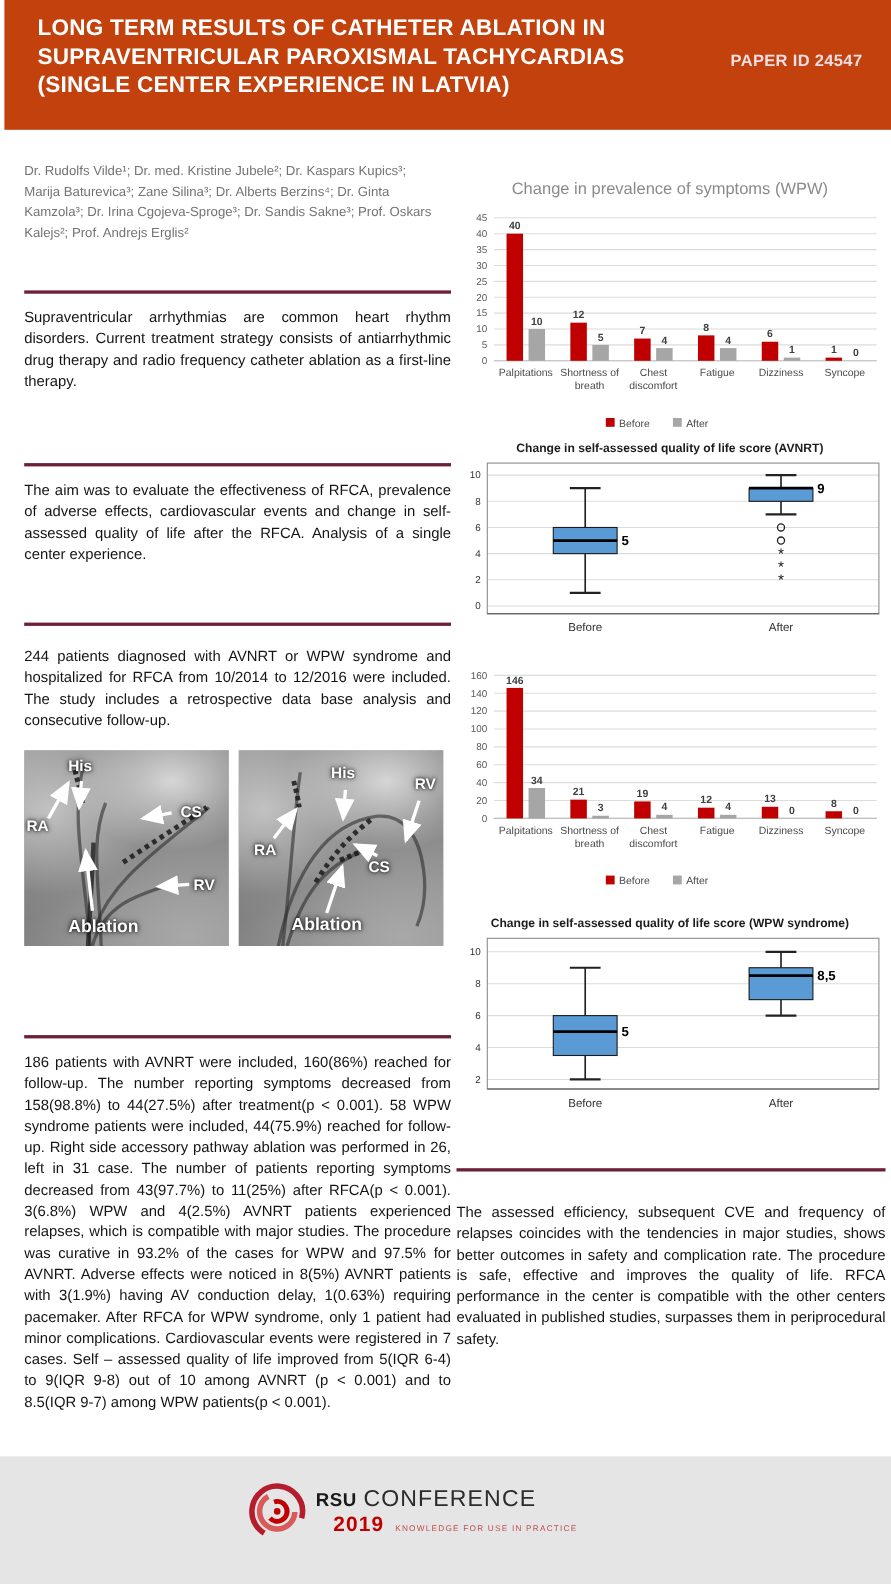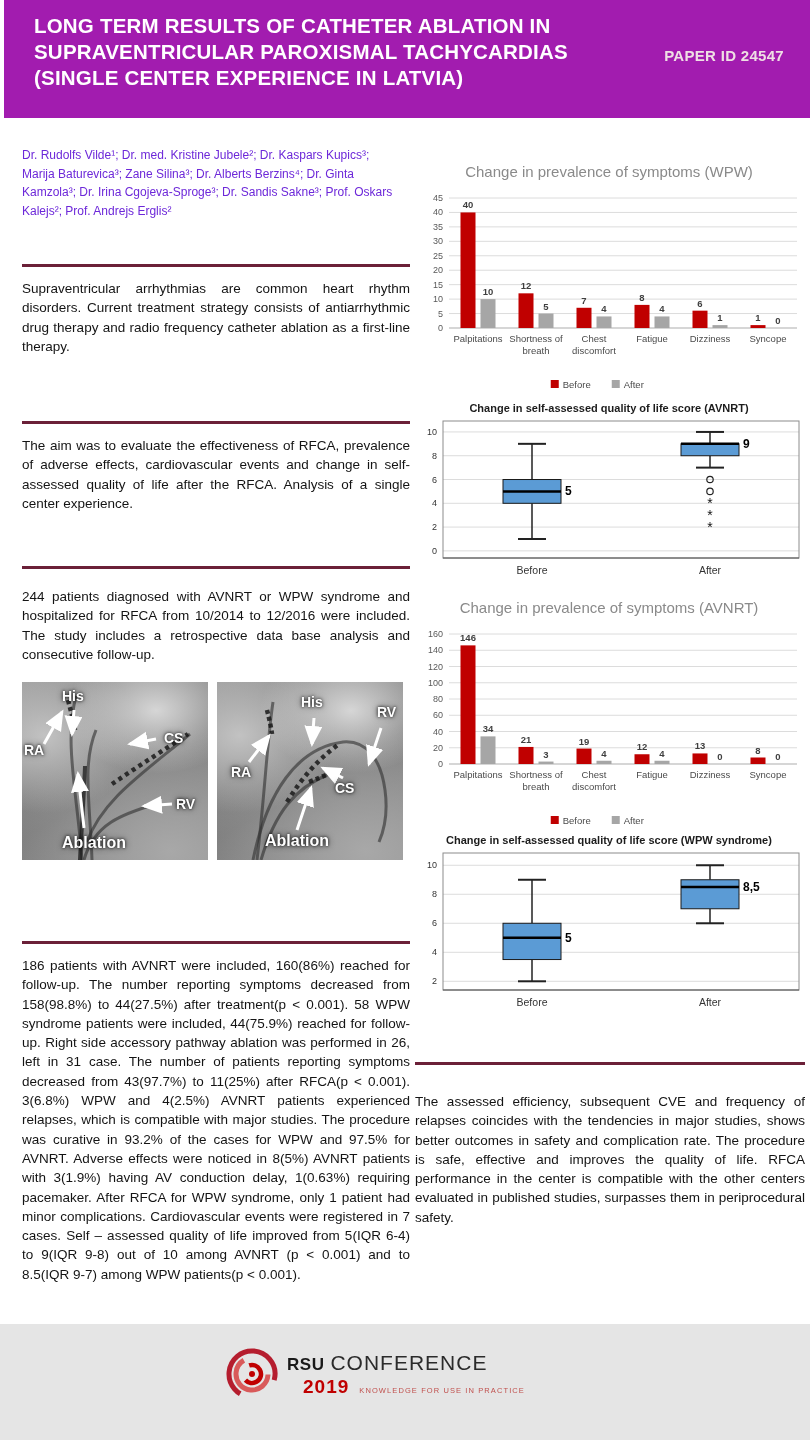--- a/index.html
+++ b/index.html
@@ -2,33 +2,33 @@
 <html><head>
 <meta charset="utf-8">
 <style>
   html,body{margin:0;padding:0;}
   body{
     width:810px;height:1440px;position:relative;background:#ffffff;
     font-family:"Liberation Sans", sans-serif;overflow:hidden;
     -webkit-font-smoothing:antialiased;
   }
   
-  .header{position:absolute;left:4px;top:0;right:0;height:118px;background:#a21caf;}
+  .header{position:absolute;left:4px;top:0;right:0;height:118px;background:#c2410c;}
   .header .title{
     position:absolute;left:30px;top:13px;width:578px;color:#ffffff;
     font-size:20.5px;font-weight:bold;line-height:1.27;letter-spacing:.2px;
   }
   .header .paper-id{
     position:absolute;right:26px;top:47px;color:#EFDFE4;
     font-size:15px;font-weight:bold;letter-spacing:.3px;
   }
   
   .authors{
     position:absolute;left:22px;top:146px;width:382px;
-    font-size:12px;line-height:1.55;color:#6d28d9;
+    font-size:12px;line-height:1.55;color:#737373;
   }
   .tblock{
     position:absolute;left:22px;width:388px;border-top:3px solid #6B2038;
     padding-top:12px;font-size:13.5px;line-height:1.43;text-align:justify;color:#141414;
   }
   .tblock.bg{top:264px;}
   .tblock.aim{top:421px;}
   .tblock.methods{top:566px;padding-top:18px;}
   .tblock.results{top:941px;}
   .tblock.conclusion{left:415px;top:1062px;width:390px;padding-top:27px;}
@@ -235,21 +235,20 @@
         <text x="330" y="31.83783783783784" font-size="12" font-weight="bold" fill="#000000">9</text>
         <circle cx="297" cy="63.513513513513516" r="3.2" fill="none" stroke="#222222" stroke-width="1.2"></circle>
         <circle cx="297" cy="75.40540540540542" r="3.2" fill="none" stroke="#222222" stroke-width="1.2"></circle>
         <text x="297" y="92.29729729729729" text-anchor="middle" font-size="14" fill="#111111">*</text>
         <text x="297" y="104.1891891891892" text-anchor="middle" font-size="14" fill="#111111">*</text>
         <text x="297" y="116.08108108108108" text-anchor="middle" font-size="14" fill="#111111">*</text>
         <text x="297" y="158" text-anchor="middle" font-size="10.5" fill="#333333">After</text>
       </svg></div>
 </div>
 <div class="chart" id="chart2">
-  <div class="bar-title">Change in prevalence of symptoms (AVNRT)</div>
   <div class="mount"><svg width="392" height="212" viewBox="0 0 392 212">
         <line x1="36" y1="146" x2="384" y2="146" stroke="#DCDCDC" stroke-width="1"></line>
         <text x="30" y="149" text-anchor="end" font-size="9" fill="#595959">0</text>
         <line x1="36" y1="129.75" x2="384" y2="129.75" stroke="#DCDCDC" stroke-width="1"></line>
         <text x="30" y="132.75" text-anchor="end" font-size="9" fill="#595959">20</text>
         <line x1="36" y1="113.5" x2="384" y2="113.5" stroke="#DCDCDC" stroke-width="1"></line>
         <text x="30" y="116.5" text-anchor="end" font-size="9" fill="#595959">40</text>
         <line x1="36" y1="97.25" x2="384" y2="97.25" stroke="#DCDCDC" stroke-width="1"></line>
         <text x="30" y="100.25" text-anchor="end" font-size="9" fill="#595959">60</text>
         <line x1="36" y1="81" x2="384" y2="81" stroke="#DCDCDC" stroke-width="1"></line>

